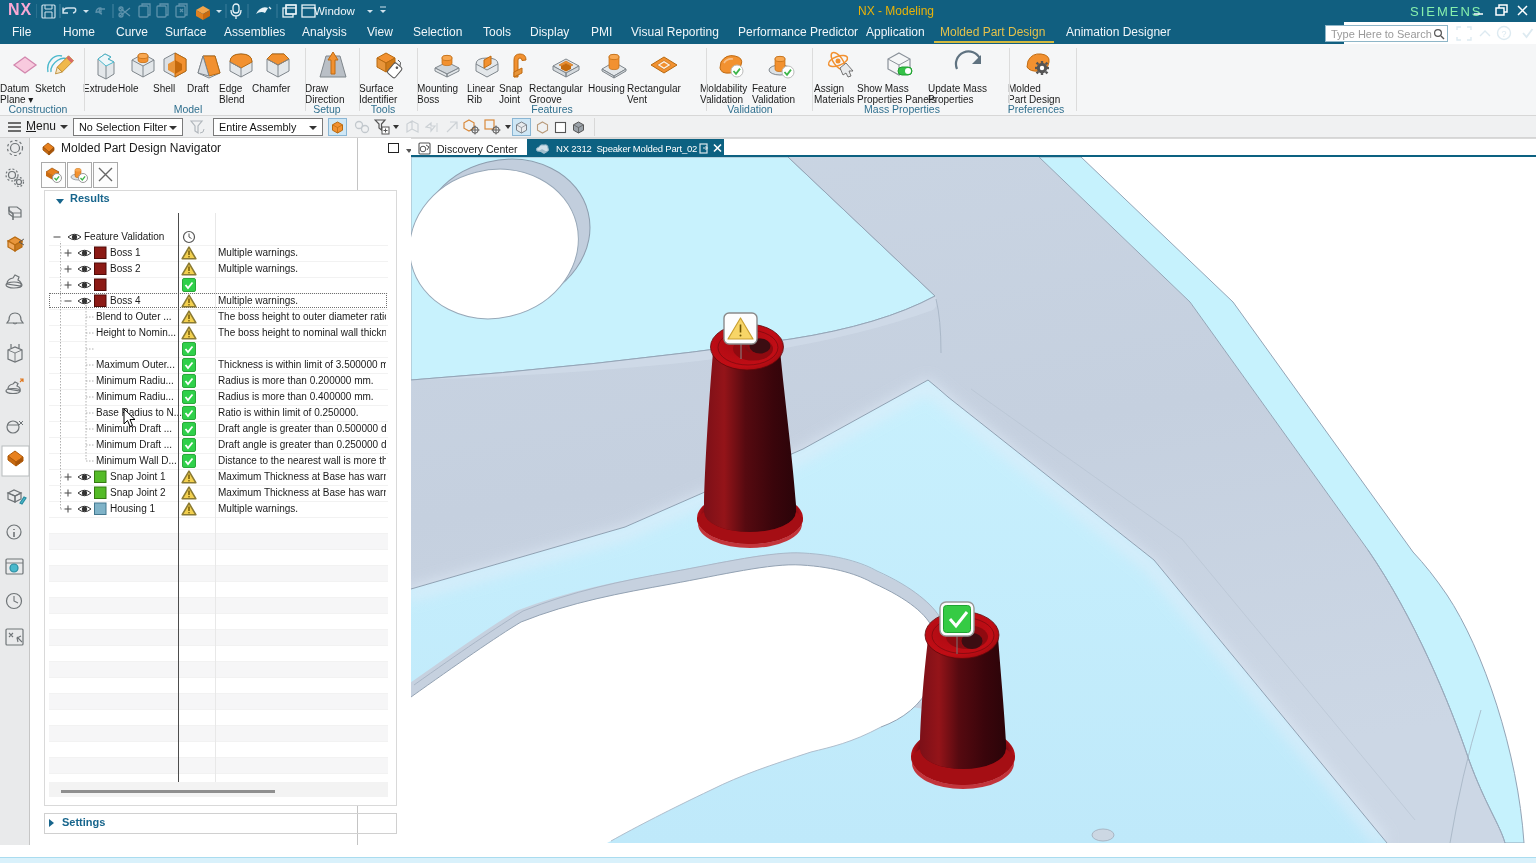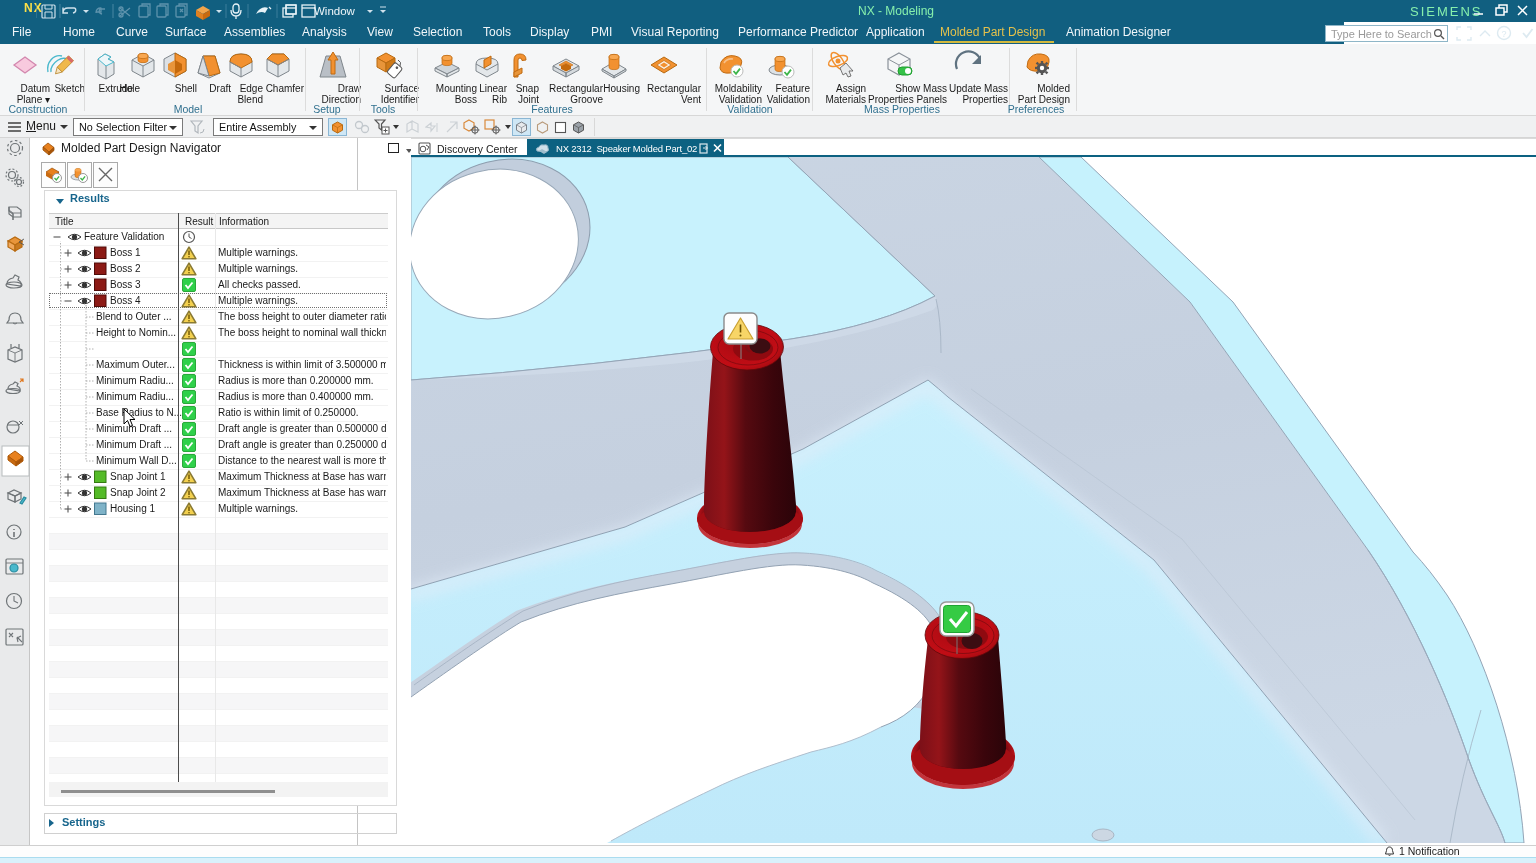--- a/index.html
+++ b/index.html
@@ -3,41 +3,41 @@
 <style>
 *{margin:0;padding:0;box-sizing:border-box}
 html,body{width:1536px;height:863px;overflow:hidden;font-family:"Liberation Sans",sans-serif}
 #app{position:relative;width:1536px;height:863px;background:#fff}
 .abs{position:absolute}
 #titlebar{left:0;top:0;width:1536px;height:22px;background:#115f80}
 #menubar{left:0;top:22px;width:1344px;height:22px;background:#115f80}
 .menu-item{position:absolute;top:0;height:22px;line-height:21px;color:#f0f6f9;font-size:12px}
 #ribbon{left:0;top:44px;width:1536px;height:72px;background:#f5f6f7;border-bottom:1px solid #d7d7d7}
 .ric{position:absolute;top:6px}
-.rlab{position:absolute;top:39px;font-size:10px;line-height:11px;color:#1a1a1a;text-align:right;white-space:pre-line}
+.rlab{position:absolute;top:39px;font-size:10px;line-height:11px;color:#1a1a1a;text-align:left;white-space:pre-line}
 .rsep{position:absolute;top:4px;height:63px;width:1px;background:#dcdcdc}
 .glab{position:absolute;top:59px;font-size:10.5px;color:#30708f;text-align:center}
 #toolbar2{left:0;top:116px;width:1536px;height:22px;background:#f0f1f2;border-bottom:1px solid #d5d5d5}
 #sidebar{left:0;top:138px;width:30px;height:707px;background:#e9eaeb;border-right:1px solid #c6c6c6}
 #panel{left:30px;top:138px;width:328px;height:707px;background:#fff;border-right:1px solid #c4c4c4}
 #tabbar{left:411px;top:138px;width:1125px;height:19px;background:#fff;border-top:1px solid #dadada}
 #tabline{left:411px;top:155px;width:1125px;height:2px;background:#0c6181}
 #viewport{left:411px;top:157px}
 #statusbar{left:0;top:845px;width:1536px;height:12px;background:#fdfdfd;border-top:1px solid #cfcfcf}
 #bottomstrip{left:0;top:857px;width:1536px;height:6px;background:#d9f1fb;border-top:1px solid #aadcef}
 .dd{position:absolute;top:2px;height:18px;background:#fff;border:1px solid #7a7a7a;font-size:10.8px;line-height:16px;color:#111;padding-left:5px}
 .dd:after{content:"";position:absolute;right:5px;top:7px;border-left:4px solid transparent;border-right:4px solid transparent;border-top:4px solid #333}
 .trow{position:absolute;left:49px;width:339px;height:16px;font-size:10px;line-height:16px;color:#1a1a1a}
 .tinfo{position:absolute;left:139px;top:0;width:168px;height:16px;overflow:hidden;white-space:nowrap}
 .tname{position:absolute;top:0;height:16px;white-space:nowrap;overflow:hidden}
 </style></head>
 <body>
 <div id="app">
 <div id="titlebar" class="abs">
-<div class="abs" style="left:24px;top:1px;font-size:12px;font-weight:bold;color:#fde047;letter-spacing:1px">NX</div>
+<div class="abs" style="left:8px;top:1px;font-size:16px;font-weight:bold;color:#f9a8d4;letter-spacing:1px">NX</div>
 <svg class="abs" style="left:36px;top:0" width="360" height="22" viewBox="0 0 360 22">
 <g stroke="#cfe2ec" fill="none" stroke-width="1.2">
 <line x1="0" y1="4" x2="0" y2="18" stroke="#3d7f9b"></line>
 <rect x="6" y="5" width="13" height="13" rx="1"></rect>
           <path d="M9 5v4h7V5M9 18v-6h7v6" stroke-width="1"></path>
 <line x1="24" y1="4" x2="24" y2="18" stroke="#3d7f9b"></line>
 <path d="M32 8c-3 0-5 2-5 5m0-5.5L27 13h5" stroke-width="1.4"></path>
           <path d="M32 8h6c2 0 3 4-1 5" stroke-width="1.4"></path>
 <path d="M47 10l3 3 3-3z" fill="#cfe2ec" stroke="none"></path>
 </g>
@@ -75,21 +75,21 @@
           <rect x="250" y="5" width="10" height="9"></rect>
           <line x1="250" y1="8" x2="260" y2="8"></line>
 <rect x="266" y="5" width="13" height="12"></rect>
           <line x1="266" y1="8" x2="279" y2="8"></line>
 </g>
 <text x="278" y="15" font-size="11.5" fill="#eef5f8" font-family="Liberation Sans">Window</text>
 <path d="M331 10l3 3 3-3z" fill="#cfe2ec"></path>
 <path d="M344 10l3 3 3-3z" fill="#cfe2ec"></path>
         <line x1="344" y1="7" x2="350" y2="7" stroke="#cfe2ec"></line>
 </svg>
-<div class="abs" style="left:858px;top:4px;font-size:12px;color:#86efac">NX - Modeling</div>
+<div class="abs" style="left:858px;top:4px;font-size:12px;color:#eab308">NX - Modeling</div>
 <div class="abs" style="left:1410px;top:4px;font-size:13px;font-weight:normal;color:#86efac;letter-spacing:2px">SIEMENS</div>
 <svg class="abs" style="left:1470px;top:0" width="66" height="22" viewBox="0 0 66 22">
 <g stroke="#fff" stroke-width="1.5" fill="none">
 <line x1="4" y1="14" x2="13" y2="14"></line>
 <rect x="26" y="8" width="8" height="7"></rect>
           <path d="M29 8V5h8v7h-3"></path>
 <path d="M48 6l9 9m0-9l-9 9"></path>
 </g>
 </svg>
 </div>
@@ -472,25 +472,20 @@
         <ellipse cx="8" cy="5" rx="3" ry="1.6" fill="#f8a750"></ellipse>
         <circle cx="13" cy="13" r="4.5" fill="#fff" stroke="#999"></circle>
         <path d="M10.5 13l1.8 2 2.8-3.6" stroke="#3db54a" fill="none" stroke-width="1.3"></path>
       </svg>
 <svg class="abs" style="left:66px;top:27px" width="19" height="19" viewBox="0 0 19 19">
         <path d="M3 3l13 13M16 3L3 16" stroke="#666" stroke-width="1.4"></path>
       </svg>
 <div class="abs" style="left:14px;top:52px;width:353px;height:616px;border:1px solid #d9d9d9;background:#fff"></div>
 <div class="abs" style="left:26px;top:55px;width:0;height:0;border-left:4px solid transparent;border-right:4px solid transparent;border-top:5px solid #17658c;margin-top:6px"></div>
 <div class="abs" style="left:40px;top:54px;font-size:11px;font-weight:bold;color:#17658c">Results</div>
-<div class="abs" style="left:19px;top:75px;width:339px;height:16px;background:#f4f4f4;border-top:1px solid #ccc;border-bottom:1px solid #c8c8c8;font-size:10px;color:#1a1a1a">
-        <span class="abs" style="left:6px;top:2px">Title</span>
-        <span class="abs" style="left:136px;top:2px">Result</span>
-        <span class="abs" style="left:170px;top:2px">Information</span>
-      </div>
 <div class="abs" style="left:19px;top:395px;width:339px;height:16px;background:#f6f6f7"></div>
 <div class="abs" style="left:19px;top:427px;width:339px;height:16px;background:#f6f6f7"></div>
 <div class="abs" style="left:19px;top:459px;width:339px;height:16px;background:#f6f6f7"></div>
 <div class="abs" style="left:19px;top:491px;width:339px;height:16px;background:#f6f6f7"></div>
 <div class="abs" style="left:19px;top:523px;width:339px;height:16px;background:#f6f6f7"></div>
 <div class="abs" style="left:19px;top:555px;width:339px;height:16px;background:#f6f6f7"></div>
 <div class="abs" style="left:19px;top:587px;width:339px;height:16px;background:#f6f6f7"></div>
 <div class="abs" style="left:19px;top:619px;width:339px;height:16px;background:#f6f6f7"></div>
 <div class="abs" style="left:19px;top:107px;width:339px;height:1px;background:#f2f2f2"></div>
 <div class="abs" style="left:19px;top:123px;width:339px;height:1px;background:#f2f2f2"></div>
@@ -530,24 +525,20 @@
         <span class="tname" style="left:5px">Feature Validation</span>
         <span class="tinfo"></span>
       </div>
 <div class="trow" style="top:107px">
         <span class="tname" style="left:31px">Boss 1</span>
         <span class="tinfo">Multiple warnings.</span>
       </div>
 <div class="trow" style="top:123px">
         <span class="tname" style="left:31px">Boss 2</span>
         <span class="tinfo">Multiple warnings.</span>
-      </div>
-<div class="trow" style="top:139px">
-        <span class="tname" style="left:31px">Boss 3</span>
-        <span class="tinfo">All checks passed.</span>
       </div>
 <div class="trow" style="top:155px">
         <span class="tname" style="left:31px">Boss 4</span>
         <span class="tinfo">Multiple warnings.</span>
       </div>
 <div class="trow" style="top:171px">
         <span class="tname" style="left:17px;max-width:128px">Blend to Outer ...</span>
         <span class="tinfo">The boss height to outer diameter ratio is</span>
       </div>
 <div class="trow" style="top:187px">
@@ -875,20 +866,13 @@
 <line x1="329.5" y1="167.5" x2="329.5" y2="175.5" stroke="#6b5200" stroke-width="1.6"></line>
         <circle cx="329.5" cy="178.5" r="1" fill="#6b5200"></circle>
       </g>
 <line x1="546" y1="478" x2="546" y2="497" stroke="#777" stroke-width="1"></line>
 <g>
         <rect x="529" y="445" width="34" height="34" rx="6" fill="#fdfdfd" stroke="#999" stroke-width="1.4"></rect>
 <rect x="532.5" y="448.5" width="27" height="27" rx="3" fill="#35cb44" stroke="#1fa332" stroke-width="1"></rect>
 <path d="M539 462 L545 469 L556 455" fill="none" stroke="#fff" stroke-width="3"></path>
       </g>
 </svg>
-<div id="statusbar" class="abs">
-<svg class="abs" style="left:1384px;top:0" width="11" height="11" viewBox="0 0 11 11">
-        <path d="M5.5 1c-2 0-3 1.5-3 3.5L1.5 8h8l-1-3.5c0-2-1-3.5-3-3.5z" fill="none" stroke="#333" stroke-width="1"></path>
-        <path d="M4.5 9q1 1 2 0" stroke="#333" fill="none"></path>
-      </svg>
-<div class="abs" style="left:1399px;top:-1px;font-size:10.5px;color:#222">1 Notification</div>
-</div>
 <div id="bottomstrip" class="abs"></div>
 </div>
 </body></html>

